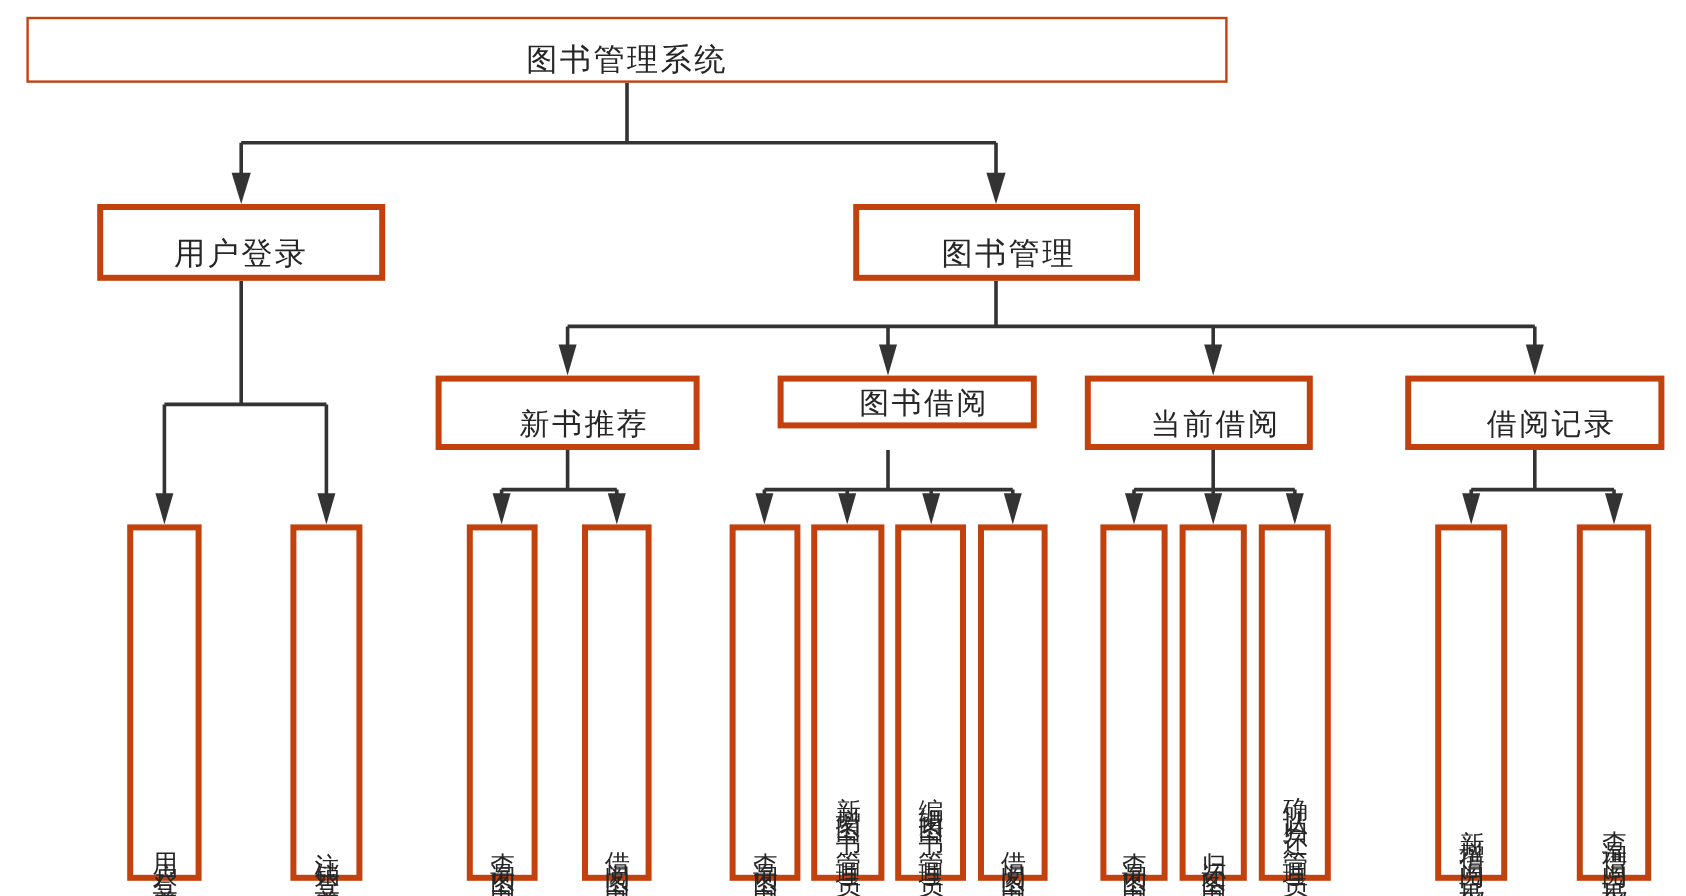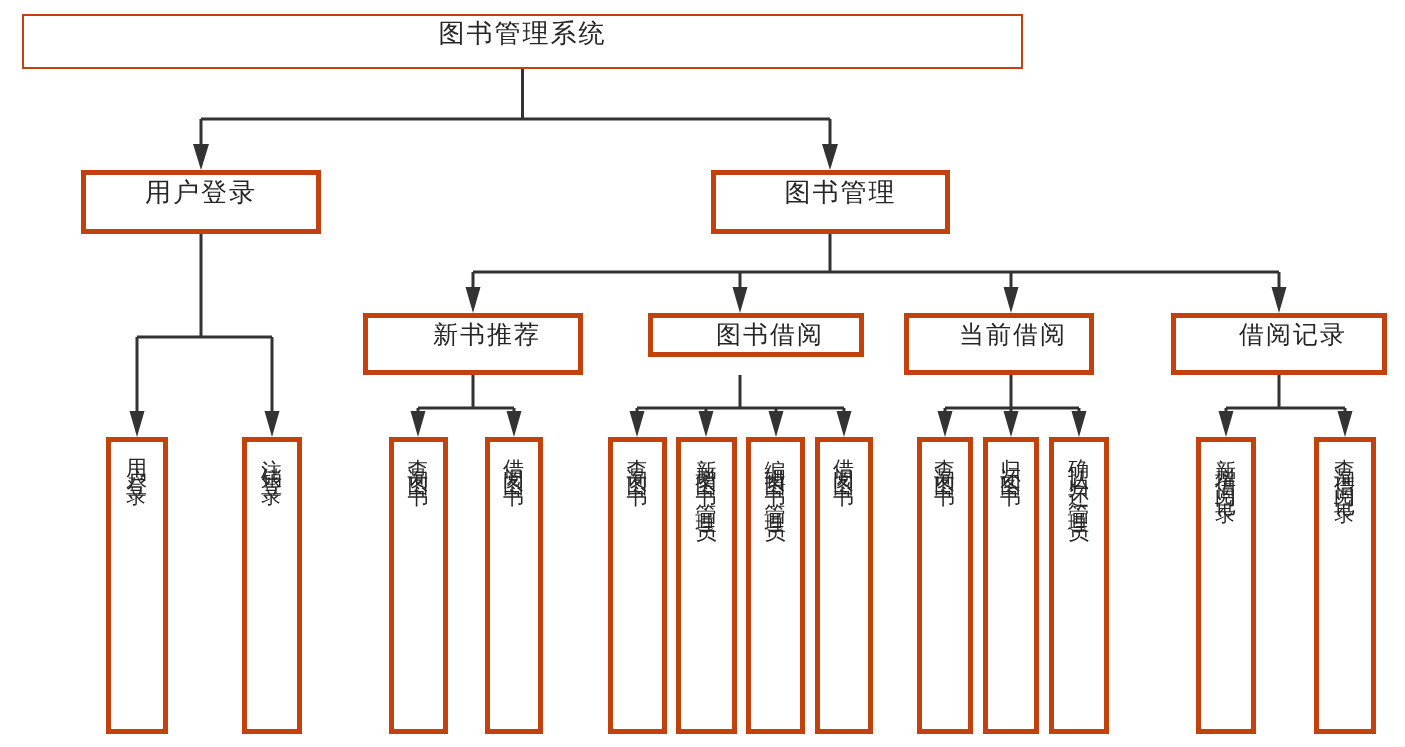--- a/index.html
+++ b/index.html
@@ -17,21 +17,21 @@
     left: 0; top: 0;
     width: 1405px;
     height: 747px;
   }
   .node {
     position: absolute;
     background: #ffffff;
     border: 5px solid #c2410c;
     color: #262626;
     display: flex;
-    align-items: flex-start;
+    align-items: flex-end;
     justify-content: center;
     text-align: center;
   }
   .node.lv1 { border-width: 2px; font-size: 26px; letter-spacing: 2px; }
   .node.lv2 { font-size: 26px; letter-spacing: 2px; }
   .node.lv3 { font-size: 25px; letter-spacing: 2px; padding-left: 28px; }
   .node.leaf { font-size: 21px; }
   .node.leaf .vtext {
     writing-mode: vertical-rl;
     text-orientation: mixed;

